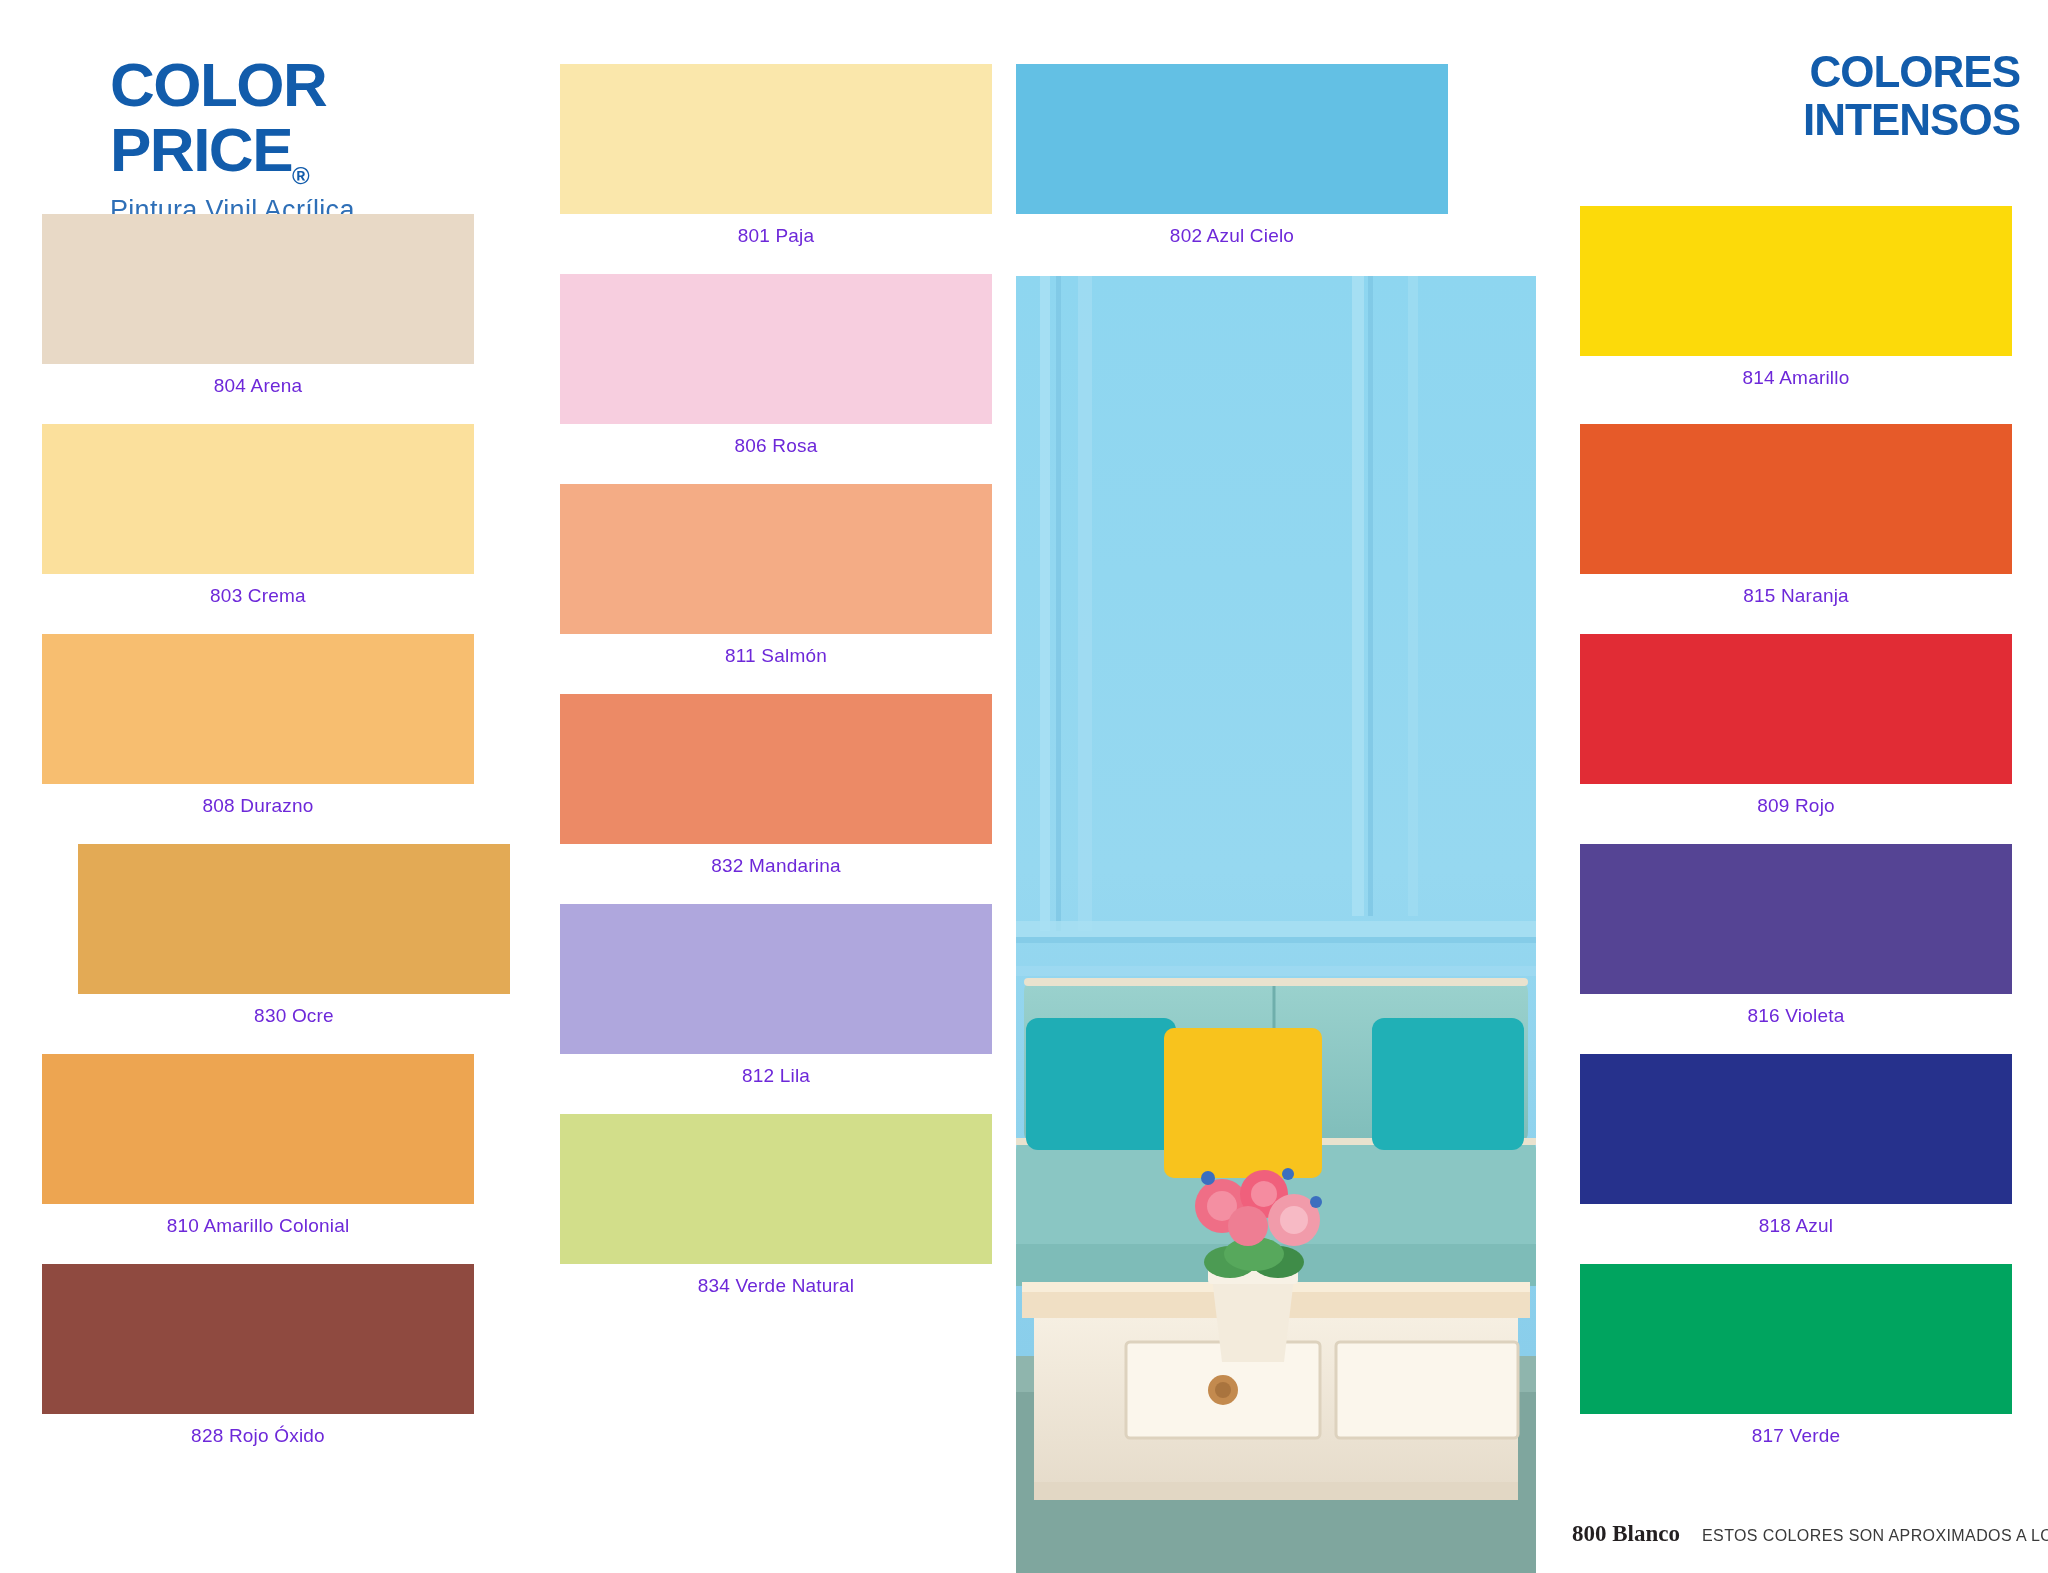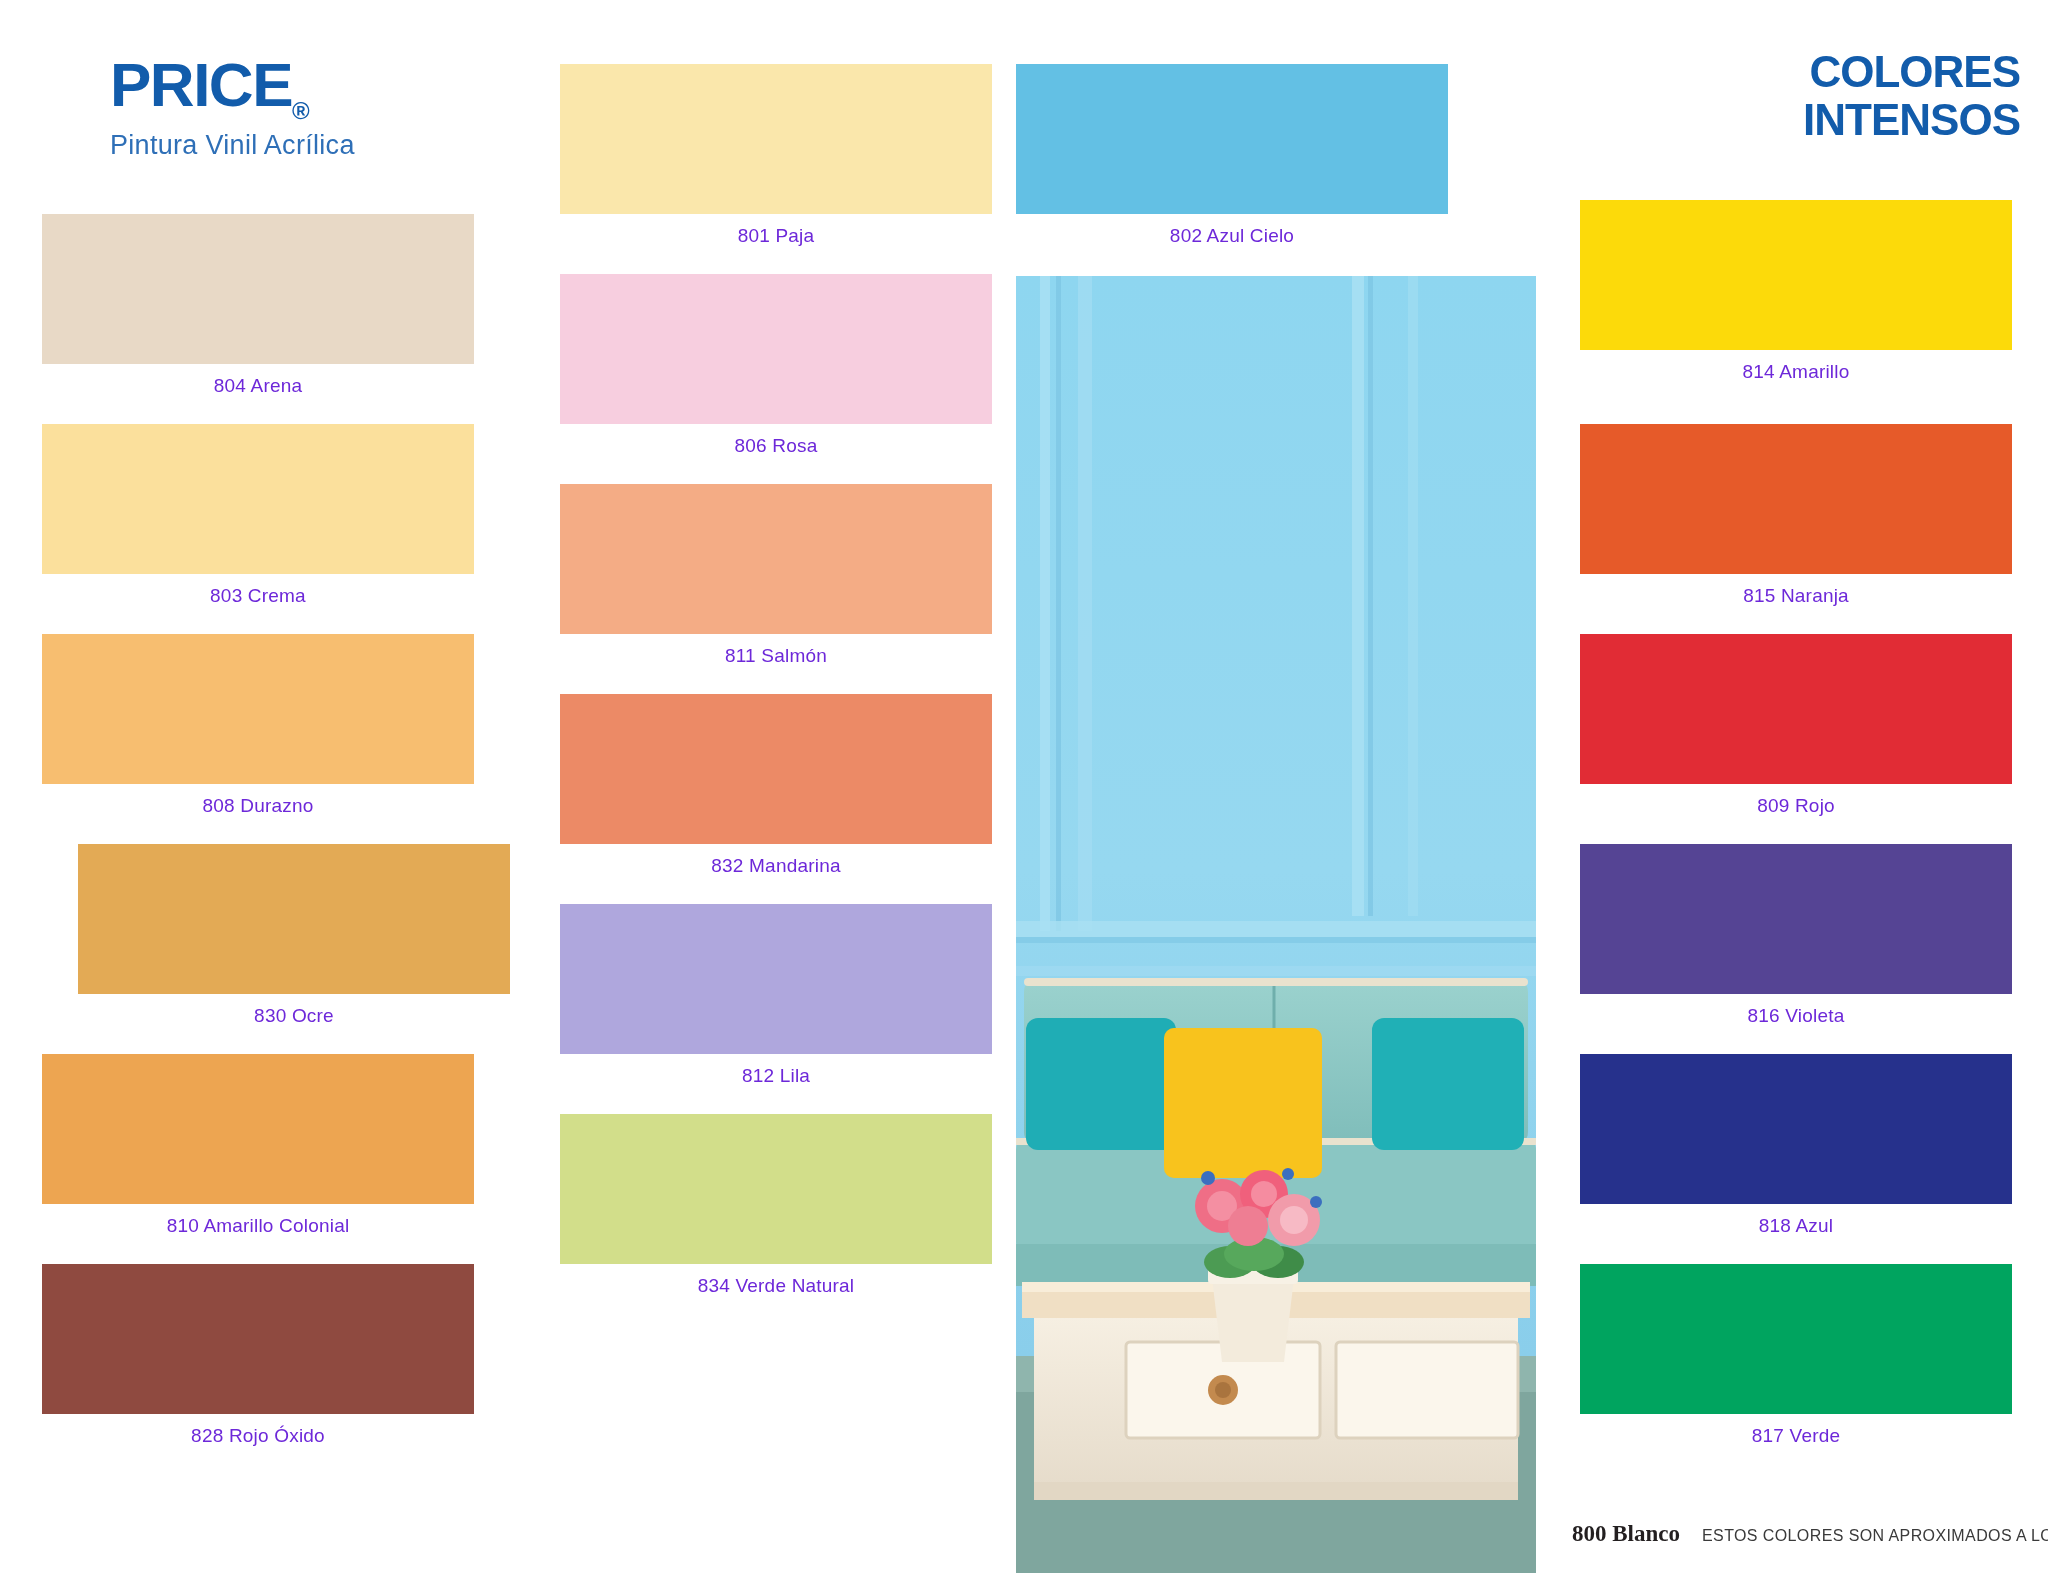--- a/index.html
+++ b/index.html
@@ -127,20 +127,21 @@
     letter-spacing: 0.4px;
     font-family: "Liberation Sans", sans-serif;
   }
 </style>
 </head>
 <body>
 
 <div class="page">
 
   <div class="brand">
+    <div class="brand-line">COLOR</div>
     <div class="brand-line"><span>PRICE</span><span class="reg">®</span></div>
     <div class="brand-tagline">Pintura Vinil Acrílica</div>
   </div>
 
   <div class="intense-heading">
     <div>COLORES</div>
     <div>INTENSOS</div>
   </div>
 
   <div class="col" id="col-1">
@@ -278,21 +279,21 @@
       <circle cx="278" cy="944" r="14" fill="#F7BAC5"></circle>
       <circle cx="232" cy="950" r="20" fill="#EE7E93"></circle>
 
       <circle cx="192" cy="902" r="7" fill="#3B6FBF"></circle>
       <circle cx="272" cy="898" r="6" fill="#3B6FBF"></circle>
       <circle cx="300" cy="926" r="6" fill="#3B6FBF"></circle>
     </svg>
   </div>
 
   <div class="col" id="col-4">
-      <div class="swatch-cell" style="top: 200px;">
+      <div class="swatch-cell" style="top: 206px;">
         <div class="swatch" style="background: rgb(252, 218, 10);"></div>
         <div class="swatch-label">814 Amarillo</div>
       </div>
       <div class="swatch-cell" style="top: 424px;">
         <div class="swatch" style="background: rgb(230, 90, 41);"></div>
         <div class="swatch-label">815 Naranja</div>
       </div>
       <div class="swatch-cell" style="top: 634px;">
         <div class="swatch" style="background: rgb(225, 44, 53);"></div>
         <div class="swatch-label">809 Rojo</div>

